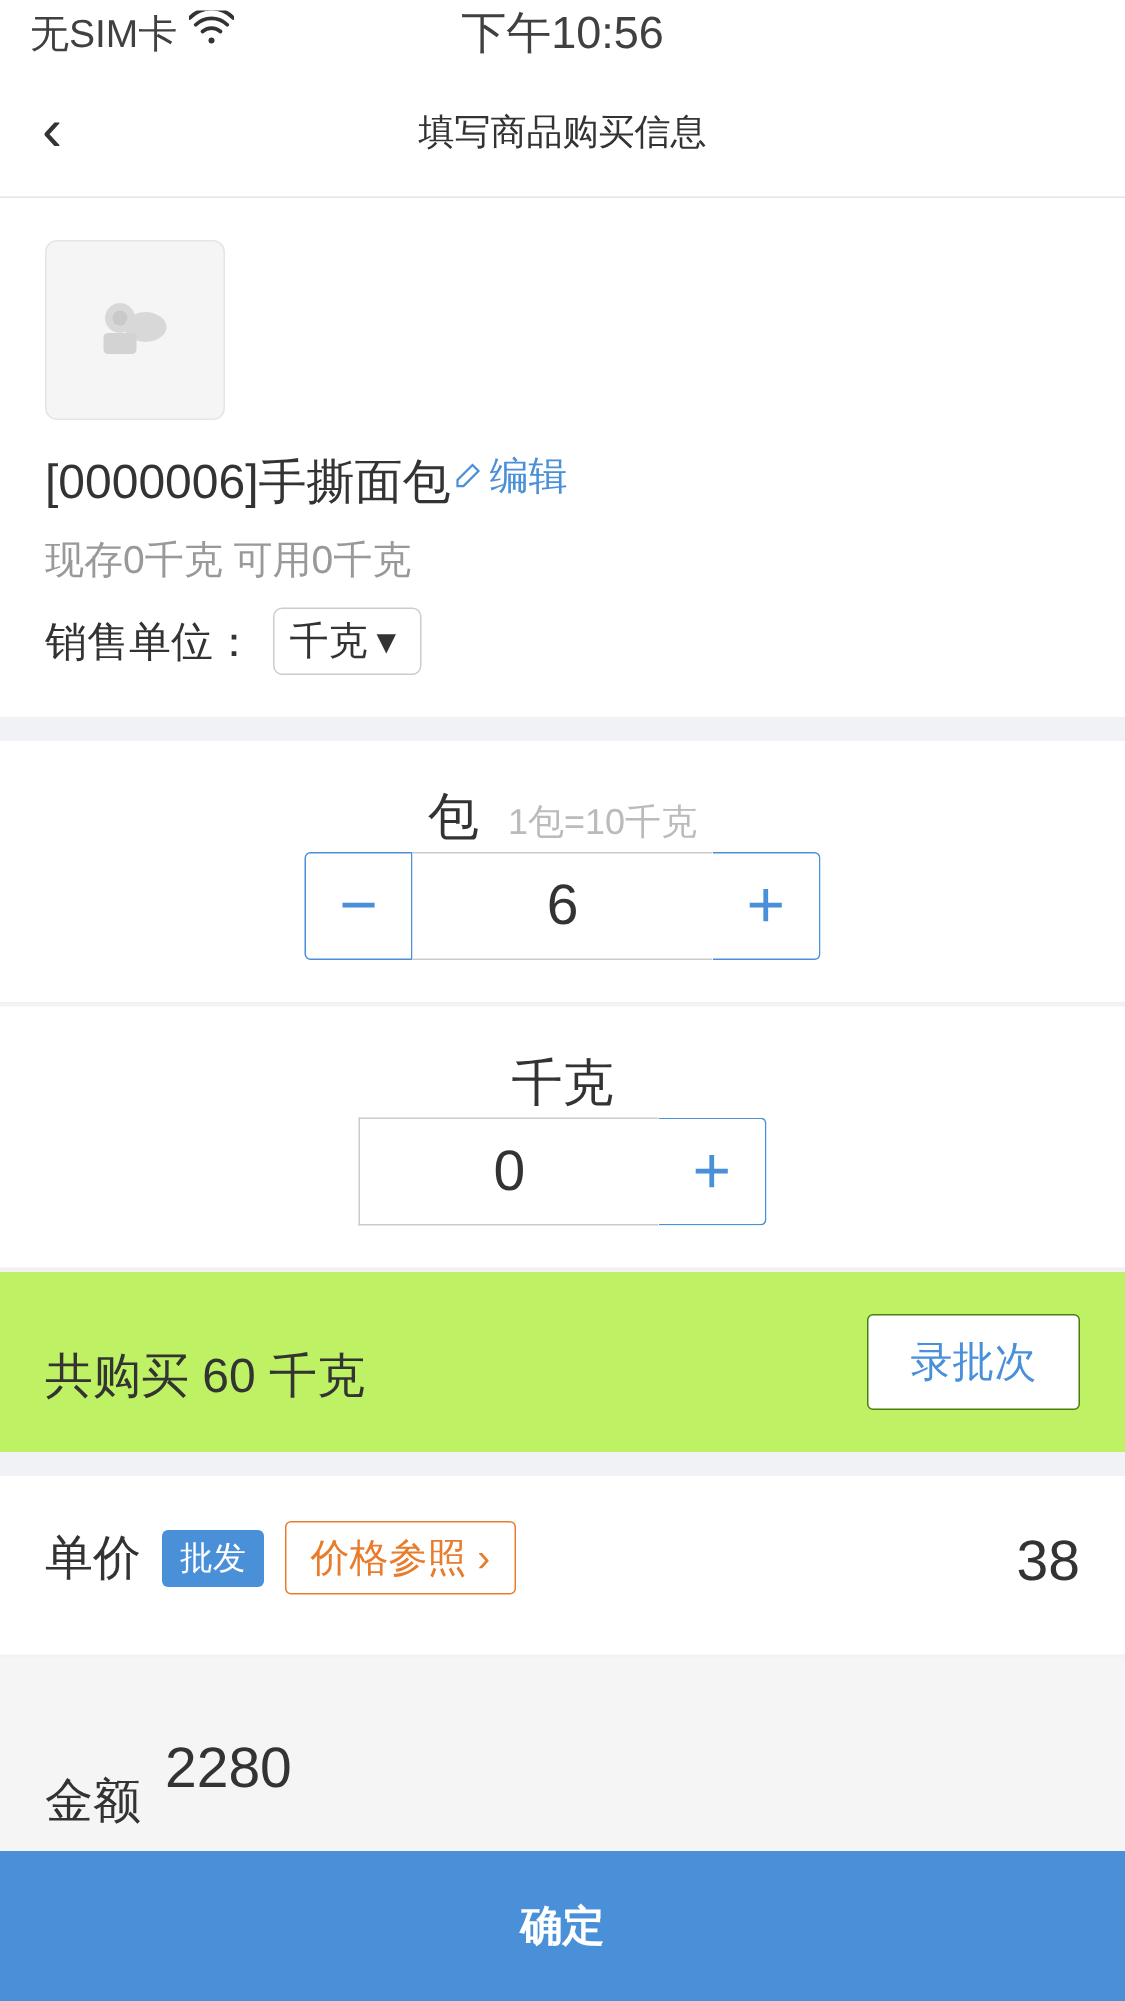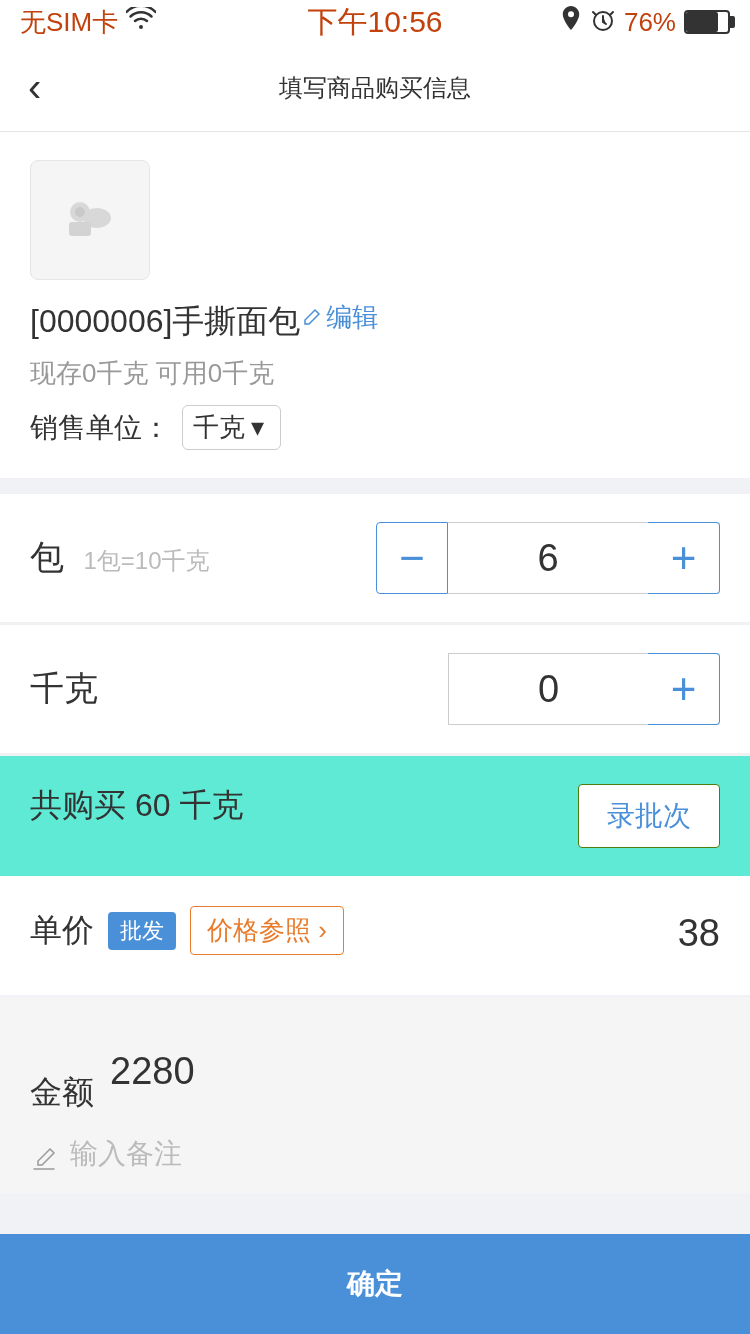--- a/index.html
+++ b/index.html
@@ -16,21 +16,21 @@
     
     .status-bar {
       width: 750px;
       height: 44px;
       background: #fff;
       display: flex;
       align-items: center;
       justify-content: space-between;
       padding: 0 20px;
       font-size: 26px;
-      color: #c2410c;
+      color: #404040;
     }
     .status-left {
       display: flex;
       align-items: center;
       gap: 8px;
       font-size: 26px;
     }
     .status-center {
       font-size: 30px;
       font-weight: 500;
@@ -164,20 +164,21 @@
     .product-header {
       display: flex;
       justify-content: space-between;
       align-items: flex-start;
     }
 
     
     .section-white {
       background: #fff;
       margin-bottom: 2px;
+      flex-direction: column;
     }
     .qty-row {
       display: flex;
       align-items: center;
       padding: 28px 30px;
       background: #fff;
       border-bottom: 1px solid #f0f0f0;
     }
     .qty-label {
       flex: 1;
@@ -224,26 +225,26 @@
     .qty-plus {
       border-left: none;
       border-radius: 0 4px 4px 0;
     }
     .qty-minus {
       border-radius: 4px 0 0 4px;
     }
 
     
     .total-row {
-      background: #5eead4;
+      background: #bef264;
       padding: 28px 30px;
       display: flex;
-      align-items: flex-start;
+      align-items: flex-end;
       justify-content: space-between;
-      margin-bottom: 0;
+      margin-bottom: 16px;
     }
     .total-text {
       font-size: 32px;
       color: #333;
     }
     .batch-btn {
       border: 1px solid #4d7c0f;
       color: #4a90d9;
       font-size: 28px;
       padding: 12px 28px;
@@ -363,38 +364,20 @@
     <span>
       <svg width="30" height="24" viewBox="0 0 30 24">
         <path d="M15 18a2 2 0 1 1 0 4 2 2 0 0 1 0-4z" fill="#333"></path>
         <path d="M9 14a9 9 0 0 1 12 0" fill="none" stroke="#333" stroke-width="2.5" stroke-linecap="round"></path>
         <path d="M4.5 9.5a15 15 0 0 1 21 0" fill="none" stroke="#333" stroke-width="2.5" stroke-linecap="round"></path>
         <path d="M0.5 5a20 20 0 0 1 29 0" fill="none" stroke="#333" stroke-width="2.5" stroke-linecap="round"></path>
       </svg>
     </span>
   </div>
   <div class="status-center">下午10:56</div>
-  <div class="status-right">
-    <span>
-      <svg width="22" height="26" viewBox="0 0 22 26" fill="#333">
-        <path d="M11 0C6.48 0 2.75 3.73 2.75 8.25c0 6.19 8.25 15.75 8.25 15.75s8.25-9.56 8.25-15.75C19.25 3.73 15.52 0 11 0zm0 11.25a3 3 0 1 1 0-6 3 3 0 0 1 0 6z"></path>
-      </svg>
-    </span>
-    <span>
-      <svg width="26" height="26" viewBox="0 0 26 26" fill="#333">
-        <circle cx="13" cy="15" r="9" fill="none" stroke="#333" stroke-width="2"></circle>
-        <path d="M13 10v6l3 2" stroke="#333" stroke-width="2" stroke-linecap="round"></path>
-        <path d="M3 6l3 3M23 6l-3 3" stroke="#333" stroke-width="2" stroke-linecap="round"></path>
-      </svg>
-    </span>
-    <span>76%</span>
-    <div class="battery-icon">
-      <div class="battery-fill"></div>
-    </div>
-  </div>
 </div>
 
 <div class="nav-bar">
   <div class="nav-back">‹</div>
   <div class="nav-title">填写商品购买信息</div>
 </div>
 
 <div class="product-card">
   <div class="product-thumb">
     <svg class="product-thumb-inner" viewBox="0 0 70 60" fill="none">

